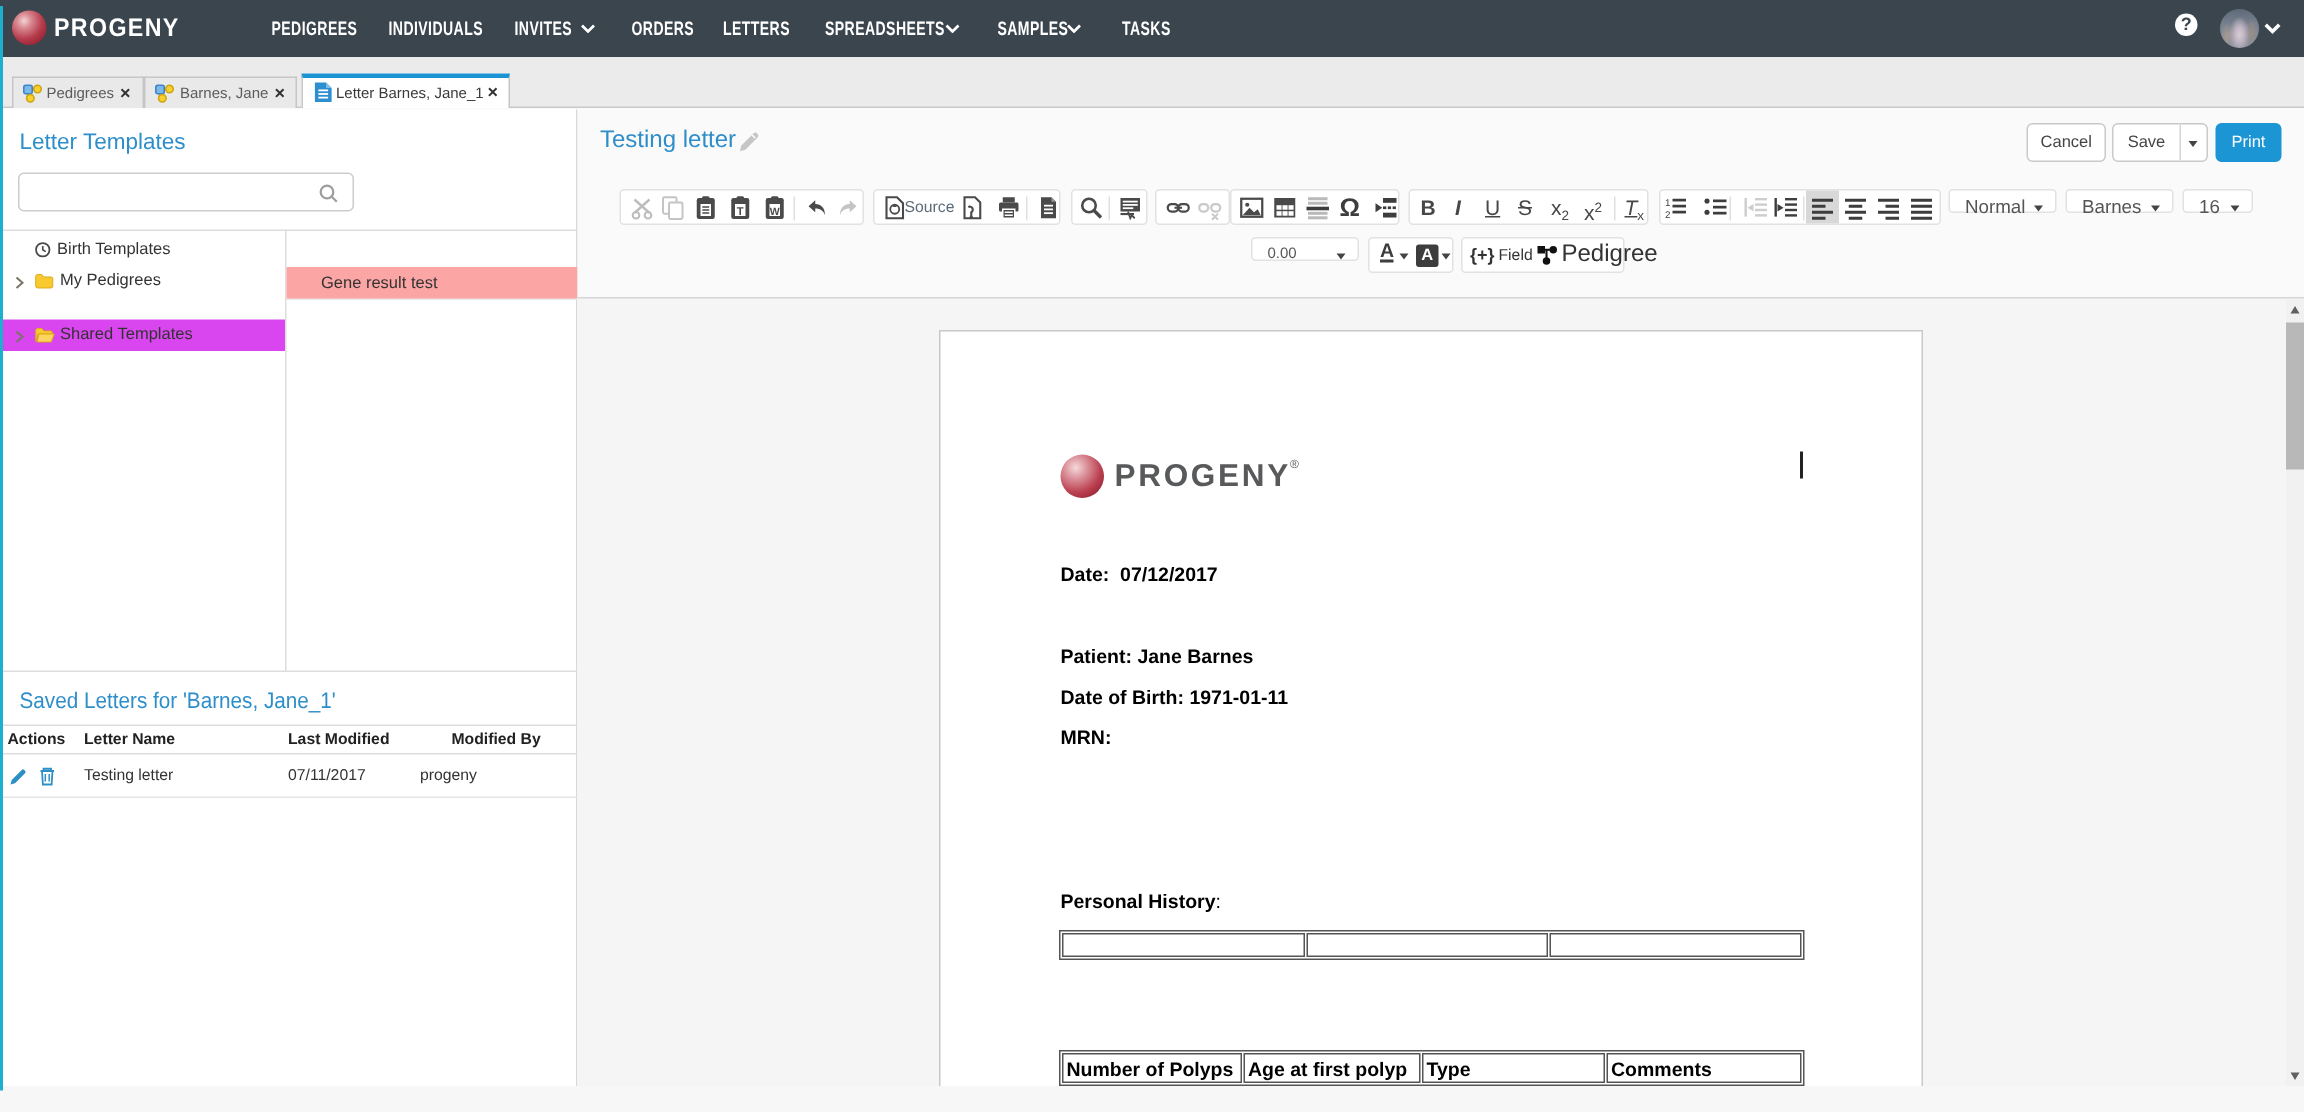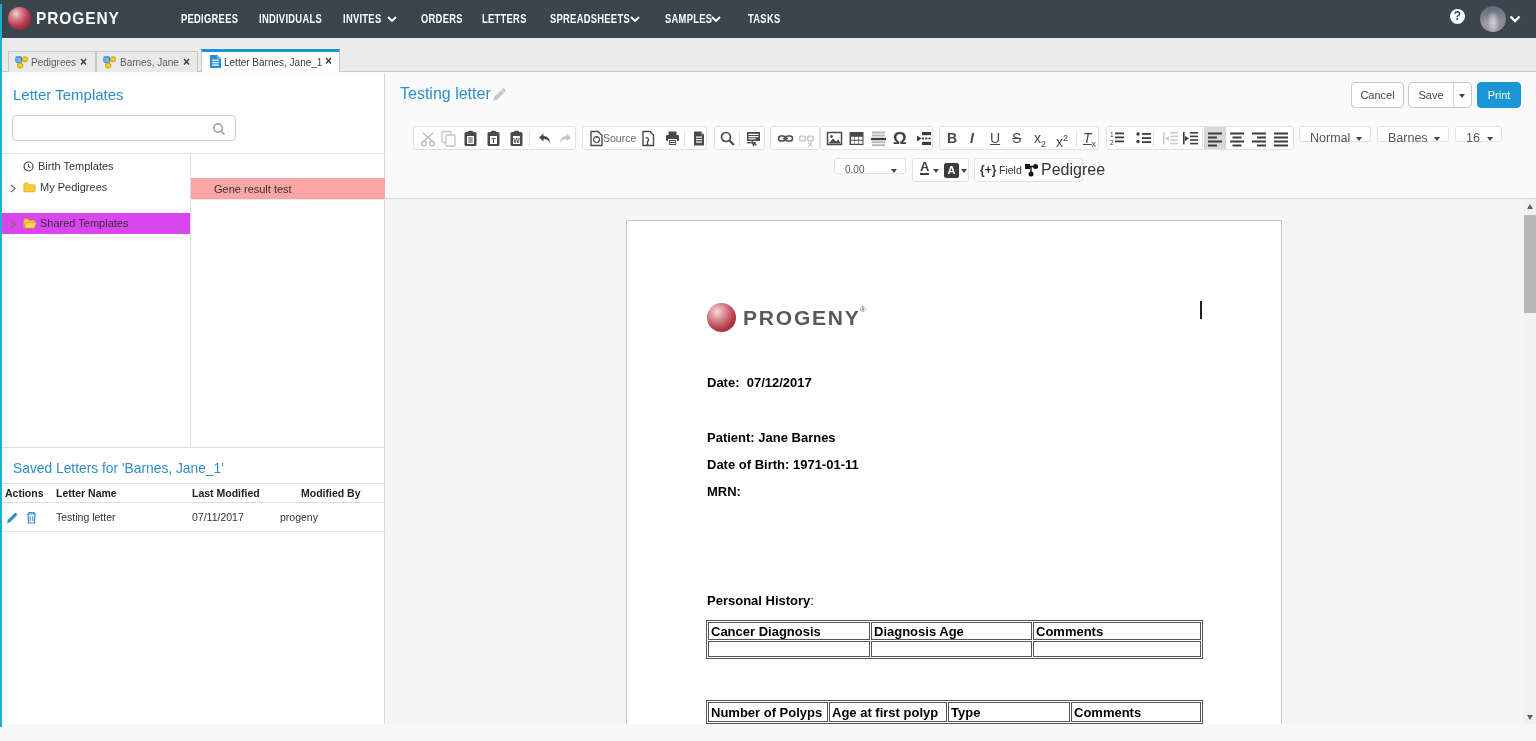--- a/index.html
+++ b/index.html
@@ -454,25 +454,20 @@
       <div class="doc" style="left:80px; top:236px;">Date of Birth: 1971-01-11</div>
       <div class="doc" style="left:80px; top:263px;">MRN:</div>
       <div class="doc" style="left:80px; top:372px;">Personal History<span style="font-weight:normal;">:</span></div>
       <table class="ltable" style="left:79px; top:399px; width:497px; table-layout:fixed;">
         <colgroup>
             <col style="width:162px;">
             <col style="width:161px;">
             <col>
           </colgroup>
         <tbody>
-            <tr>
-              <td style="height:18px;">Cancer Diagnosis</td>
-              <td>Diagnosis Age</td>
-              <td>Comments</td>
-            </tr>
         <tr>
               <td style="height:16px;"></td>
               <td></td>
               <td></td>
             </tr>
       </tbody>
         </table>
       <table class="ltable" style="left:79px; top:479px; width:497px; table-layout:fixed;">
         <colgroup>
             <col style="width:120px;">

